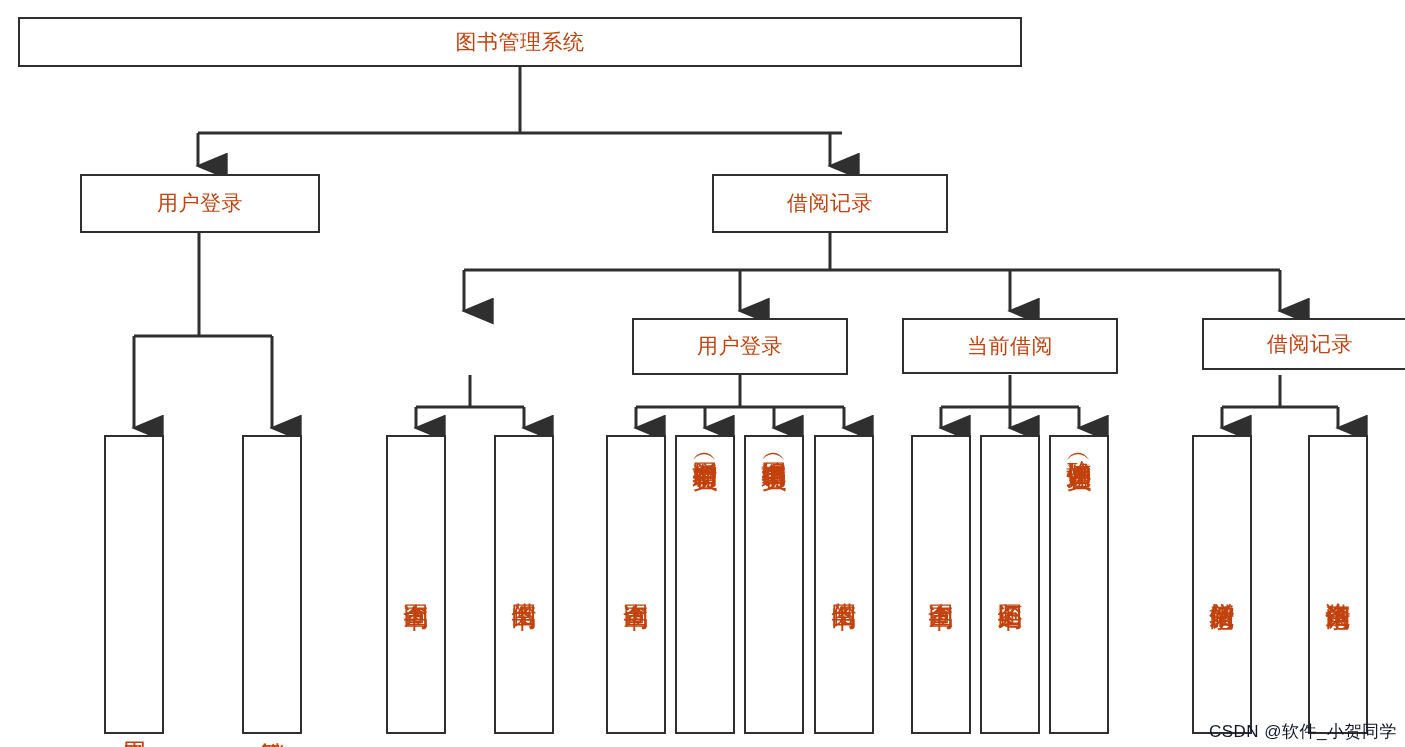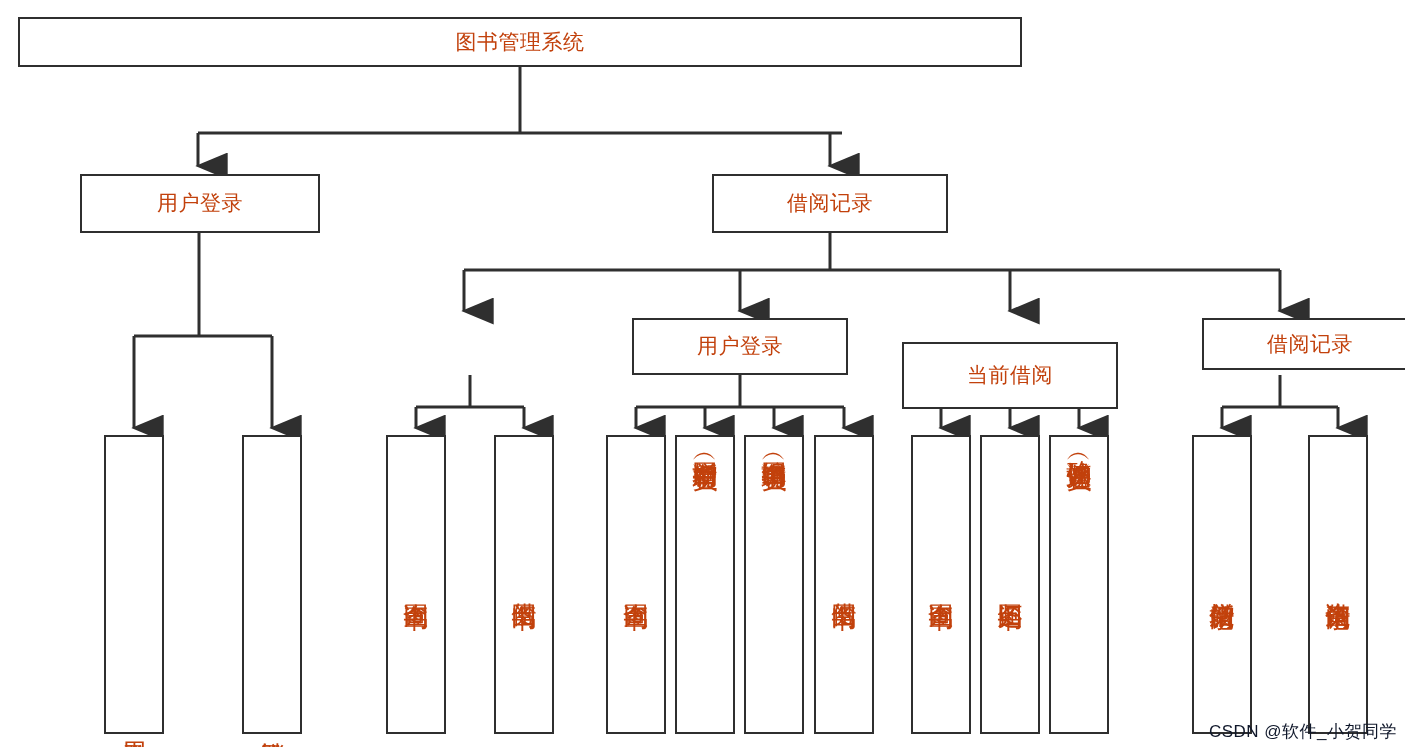--- a/index.html
+++ b/index.html
@@ -118,21 +118,21 @@
   <div class="node" style="left:80px;top:174px;width:240px;height:59px;">
     <span class="lbl">用户登录</span>
   </div>
   <div class="node" style="left:712px;top:174px;width:236px;height:59px;">
     <span class="lbl">借阅记录</span>
   </div>
 
   <div class="node" style="left:632px;top:318px;width:216px;height:57px;">
     <span class="lbl">用户登录</span>
   </div>
-  <div class="node" style="left:902px;top:318px;width:216px;height:67px;margin-top:24px;">
+  <div class="node" style="left:902px;top:318px;width:216px;height:56px;">
     <span class="lbl">当前借阅</span>
   </div>
   <div class="node" style="left:1202px;top:318px;width:216px;height:52px;">
     <span class="lbl">借阅记录</span>
   </div>
 
   <div class="node leaf" style="left:104px;top:435px;width:60px;height:299px;">
     <span class="lbl">用户登录</span>
   </div>
   <div class="node leaf" style="left:242px;top:435px;width:60px;height:299px;">

